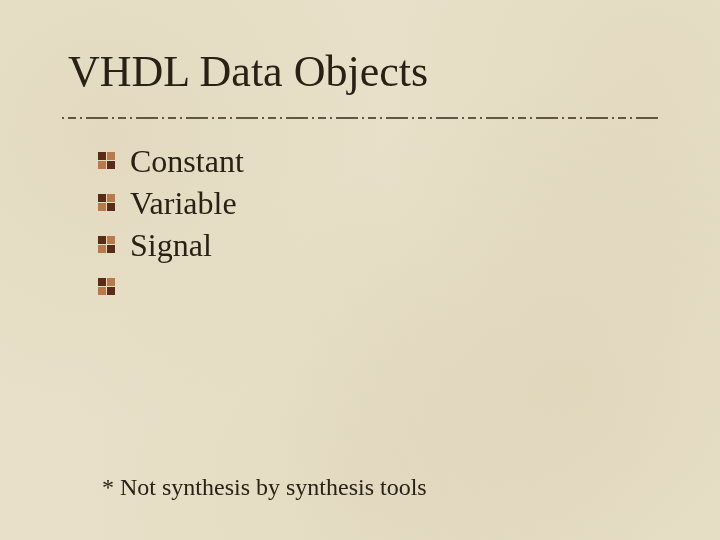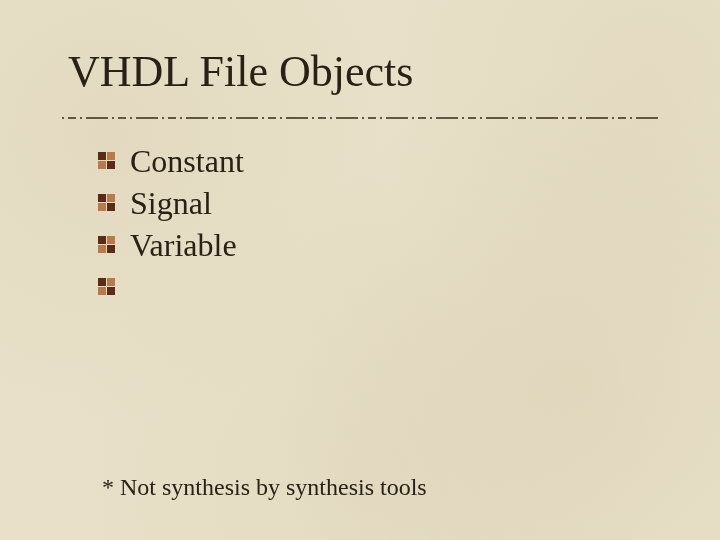--- a/index.html
+++ b/index.html
@@ -66,21 +66,21 @@
     left: 102px;
     top: 474px;
     font-size: 24px;
   }
 </style>
 </head>
 <body>
 
 <div class="slide">
 
-  <div class="title">VHDL File Objects</div>
+  <div class="title">VHDL Data Objects</div>
 
   <div class="divider">
     <svg width="596" height="8" viewBox="0 0 596 8">
       <line x1="0" y1="4" x2="596" y2="4" stroke="#3a2a18" stroke-width="1.6" stroke-dasharray="2 4 8 4 2 4 22 4" stroke-linecap="butt"></line>
     </svg>
   </div>
 
   <div class="bullets">
 
     <div class="bullet-row">
@@ -97,33 +97,33 @@
 
     <div class="bullet-row">
       <span class="bullet-icon">
         <svg width="18" height="18" viewBox="0 0 18 18">
           <rect x="0" y="0" width="8" height="8" fill="#5a2c18"></rect>
           <rect x="9" y="0" width="8" height="8" fill="#b87a4a"></rect>
           <rect x="0" y="9" width="8" height="8" fill="#b87a4a"></rect>
           <rect x="9" y="9" width="8" height="8" fill="#5a2c18"></rect>
         </svg>
       </span>
-      <span class="bullet-text">Signal</span>
+      <span class="bullet-text">Variable</span>
     </div>
 
     <div class="bullet-row">
       <span class="bullet-icon">
         <svg width="18" height="18" viewBox="0 0 18 18">
           <rect x="0" y="0" width="8" height="8" fill="#5a2c18"></rect>
           <rect x="9" y="0" width="8" height="8" fill="#b87a4a"></rect>
           <rect x="0" y="9" width="8" height="8" fill="#b87a4a"></rect>
           <rect x="9" y="9" width="8" height="8" fill="#5a2c18"></rect>
         </svg>
       </span>
-      <span class="bullet-text">Variable</span>
+      <span class="bullet-text">Signal</span>
     </div>
 
     <div class="bullet-row">
       <span class="bullet-icon">
         <svg width="18" height="18" viewBox="0 0 18 18">
           <rect x="0" y="0" width="8" height="8" fill="#5a2c18"></rect>
           <rect x="9" y="0" width="8" height="8" fill="#b87a4a"></rect>
           <rect x="0" y="9" width="8" height="8" fill="#b87a4a"></rect>
           <rect x="9" y="9" width="8" height="8" fill="#5a2c18"></rect>
         </svg>

